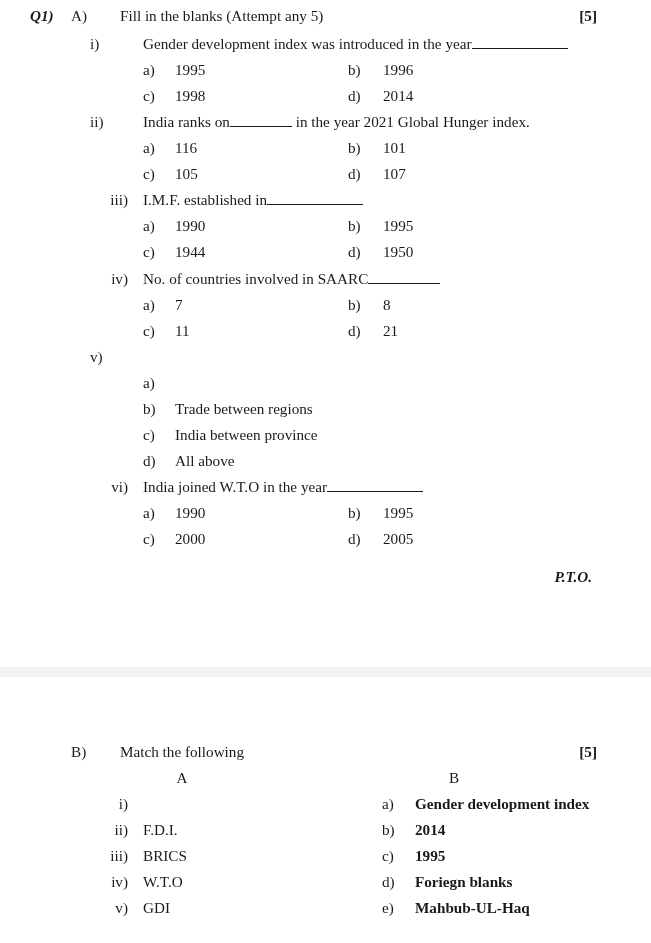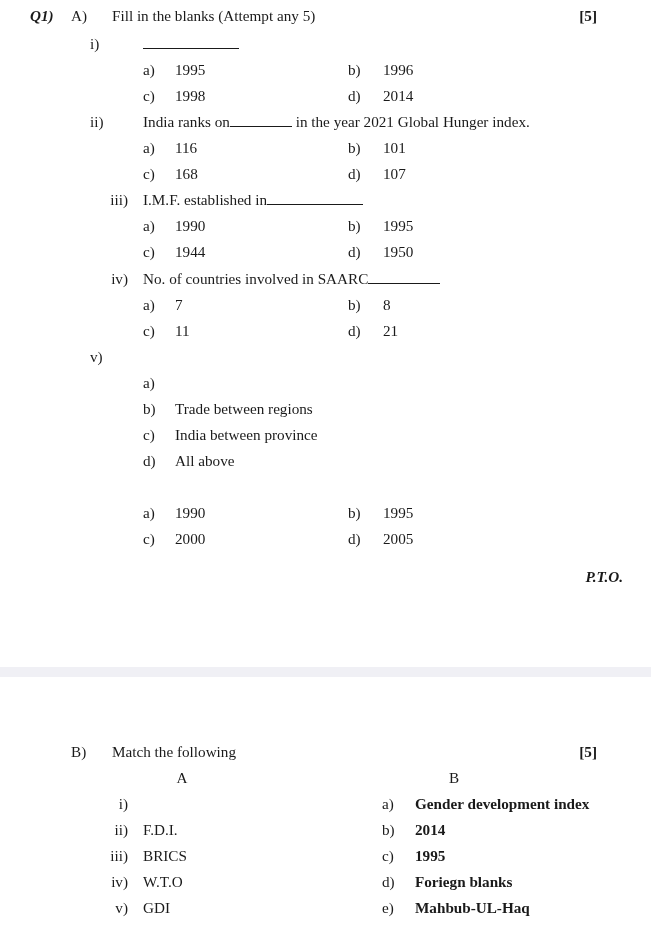--- a/index.html
+++ b/index.html
@@ -51,31 +51,31 @@
   .col {
     position: absolute;
     top: 0;
     line-height: 26px;
     white-space: nowrap;
   }
 
   
   .c-q      { left: 30px;  font-style: italic; font-weight: bold; }
   .c-sec    { left: 71px; }
-  .c-head   { left: 112px; }
+  .c-head   { left: 120px; }
   .c-rom    { left: 90px;  width: 38px; text-align: left; }
   .c-rom-r  { left: 88px;  width: 40px; text-align: right; }
   .c-stem   { left: 143px; }
   .c-opt-a  { left: 143px; }
   .c-opt-av { left: 175px; }
   .c-opt-b  { left: 348px; }
   .c-opt-bv { left: 383px; }
   .c-wide   { left: 175px; }
   .c-marks  { left: 0;     width: 597px; text-align: right; font-weight: bold; }
-  .c-pto    { left: 0;     width: 592px; text-align: right; font-weight: bold; font-style: italic; padding-left: 31px; }
+  .c-pto    { left: 0;     width: 592px; text-align: right; font-weight: bold; font-style: italic; }
 
   
   .m-rom    { left: 88px;  width: 40px; text-align: right; }
   .m-a      { left: 143px; }
   .m-let    { left: 382px; }
   .m-b      { left: 415px; font-weight: bold; }
   .m-hdr-a  { left: 140px; width: 84px; text-align: center; }
   .m-hdr-b  { left: 412px; width: 84px; text-align: center; }
 
   .blank-rule {
@@ -95,21 +95,21 @@
 
   <div class="line" style="top:3px">
     <span class="col c-q">Q1)</span>
     <span class="col c-sec">A)</span>
     <span class="col c-head">Fill in the blanks (Attempt any 5)</span>
     <span class="col c-marks">[5]</span>
   </div>
 
   <div class="line" style="top:31px">
     <span class="col c-rom">i)</span>
-    <span class="col c-stem"><span class="blank-rule blank-xl"></span><span></span></span>
+    <span class="col c-stem"><span>Gender development index was introduced in the year</span><span class="blank-rule blank-xl"></span><span></span></span>
   </div>
   <div class="line" style="top:57px">
     <span class="col c-opt-a">a)</span>
     <span class="col c-opt-av">1995</span>
     <span class="col c-opt-b">b)</span>
     <span class="col c-opt-bv">1996</span>
   </div>
   <div class="line" style="top:83px">
     <span class="col c-opt-a">c)</span>
     <span class="col c-opt-av">1998</span>
@@ -122,21 +122,21 @@
     <span class="col c-stem"><span>India ranks on</span><span class="blank-rule blank-sm"></span><span> in the year 2021 Global Hunger index.</span></span>
   </div>
   <div class="line" style="top:135px">
     <span class="col c-opt-a">a)</span>
     <span class="col c-opt-av">116</span>
     <span class="col c-opt-b">b)</span>
     <span class="col c-opt-bv">101</span>
   </div>
   <div class="line" style="top:161px">
     <span class="col c-opt-a">c)</span>
-    <span class="col c-opt-av">168</span>
+    <span class="col c-opt-av">105</span>
     <span class="col c-opt-b">d)</span>
     <span class="col c-opt-bv">107</span>
   </div>
 
   <div class="line" style="top:187px">
     <span class="col c-rom-r">iii)</span>
     <span class="col c-stem"><span>I.M.F. established in</span><span class="blank-rule blank-xl"></span><span></span></span>
   </div>
   <div class="line" style="top:213px">
     <span class="col c-opt-a">a)</span>
@@ -180,20 +180,24 @@
   </div>
   <div class="line" style="top:422px">
     <span class="col c-opt-a">c)</span>
     <span class="col c-wide">India between province</span>
   </div>
   <div class="line" style="top:448px">
     <span class="col c-opt-a">d)</span>
     <span class="col c-wide">All above</span>
   </div>
 
+  <div class="line" style="top:474px">
+    <span class="col c-rom-r">vi)</span>
+    <span class="col c-stem"><span>India joined W.T.O in the year</span><span class="blank-rule blank-xl"></span><span></span></span>
+  </div>
   <div class="line" style="top:500px">
     <span class="col c-opt-a">a)</span>
     <span class="col c-opt-av">1990</span>
     <span class="col c-opt-b">b)</span>
     <span class="col c-opt-bv">1995</span>
   </div>
   <div class="line" style="top:526px">
     <span class="col c-opt-a">c)</span>
     <span class="col c-opt-av">2000</span>
     <span class="col c-opt-b">d)</span>

